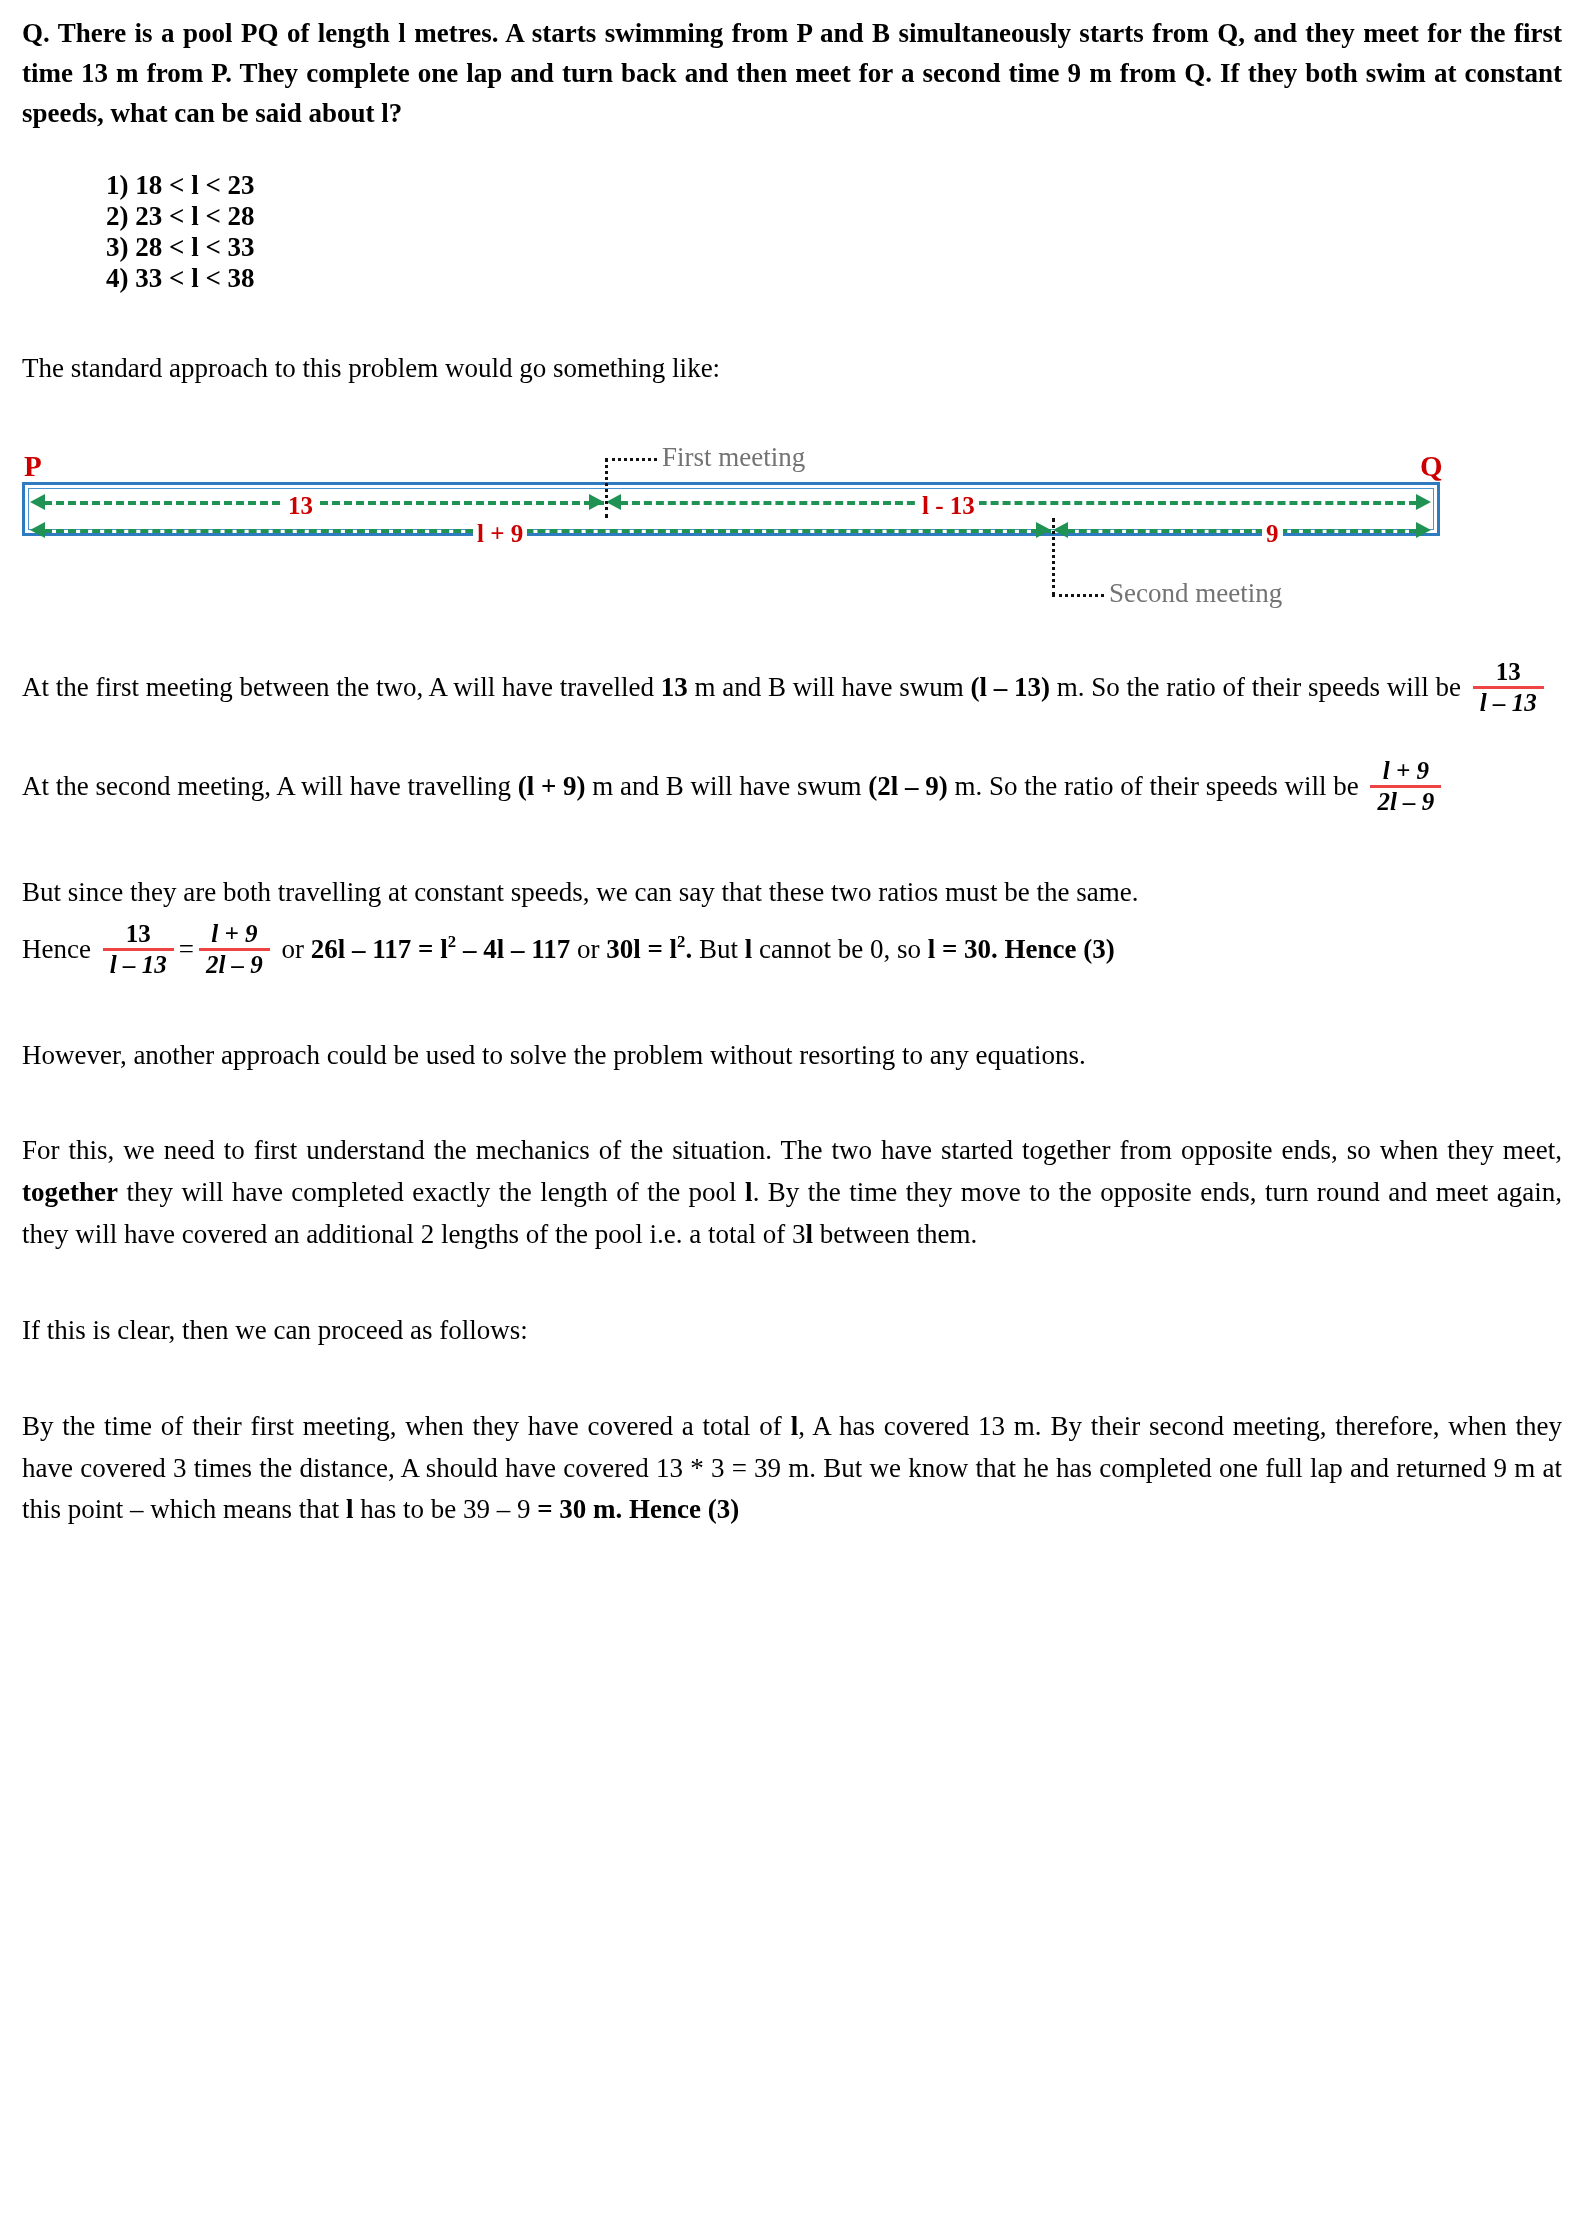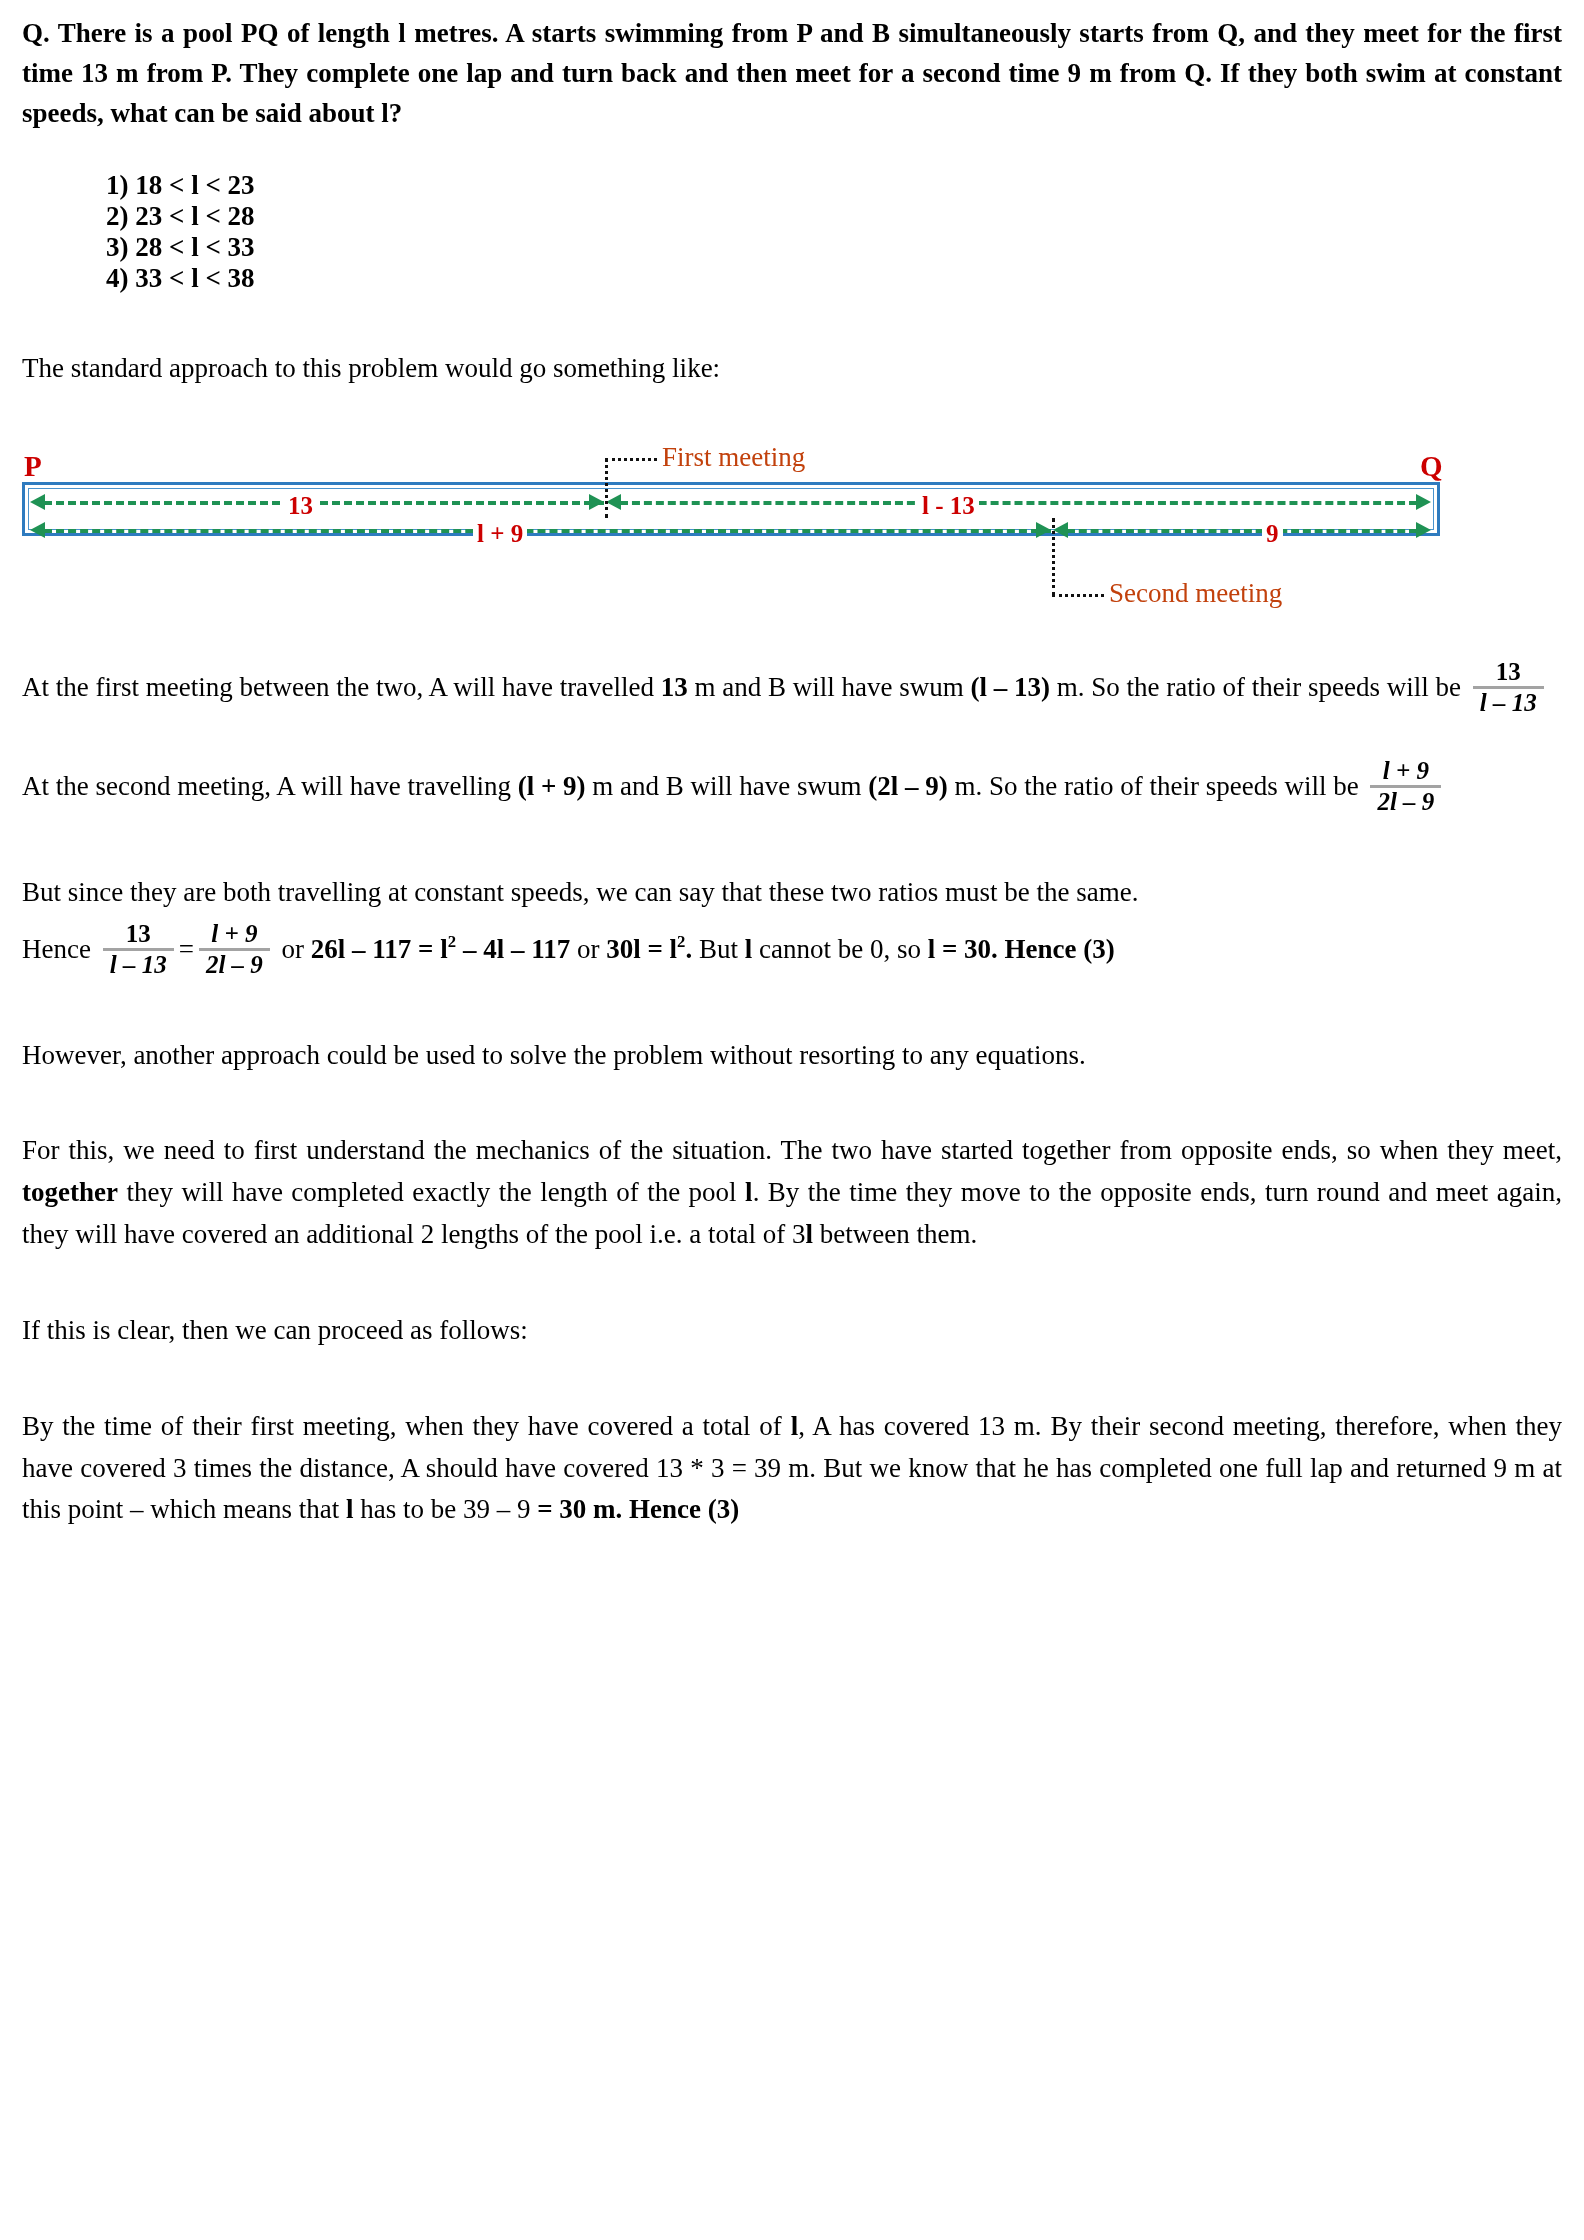--- a/index.html
+++ b/index.html
@@ -41,21 +41,21 @@
   b { font-weight:bold; }
   i, .it { font-style:italic; }
   sup { font-size:0.62em; vertical-align:super; line-height:0; }
 
   
   .frac {
     display:inline-block; vertical-align:middle;
     text-align:center; margin:0 5px; position:relative; top:-2px;
   }
   .frac .num { display:block; padding:0 7px; font-size:25px; line-height:1.12; font-weight:bold; }
-  .frac .den { display:block; padding:0 7px; font-size:25px; line-height:1.12; border-top:3px solid #a3a3a3; font-weight:bold; }
+  .frac .den { display:block; padding:0 7px; font-size:25px; line-height:1.12; border-top:3px solid #ef4444; font-weight:bold; }
 
   
   .diagram { position:relative; width:1540px; height:190px; margin:0; }
 
   .pool {
     position:absolute; left:0px; top:52px; width:1418px; height:54px;
     border:3px solid #2E7BBF; box-sizing:border-box;
     background:#ffffff;
   }
   .pool-inner {
@@ -91,21 +91,21 @@
   }
 
   
   .lead-v {
     position:absolute; width:0; border-left:3px dotted #111;
   }
   .lead-h {
     position:absolute; height:0; border-top:3px dotted #111;
   }
   .callout {
-    position:absolute; color:#c2410c; font-size:27px; line-height:1; white-space:nowrap;
+    position:absolute; color:#737373; font-size:27px; line-height:1; white-space:nowrap;
   }
 </style>
 </head>
 <body>
 
 <div class="page">
  <div class="content">
 
   <p class="question">Q. There is a pool PQ of length l metres. A starts swimming from P and B simultaneously starts from Q, and they meet for the first time 13 m from P. They complete one lap and turn back and then meet for a second time 9 m from Q. If they both swim at constant speeds, what can be said about l?</p>
 

